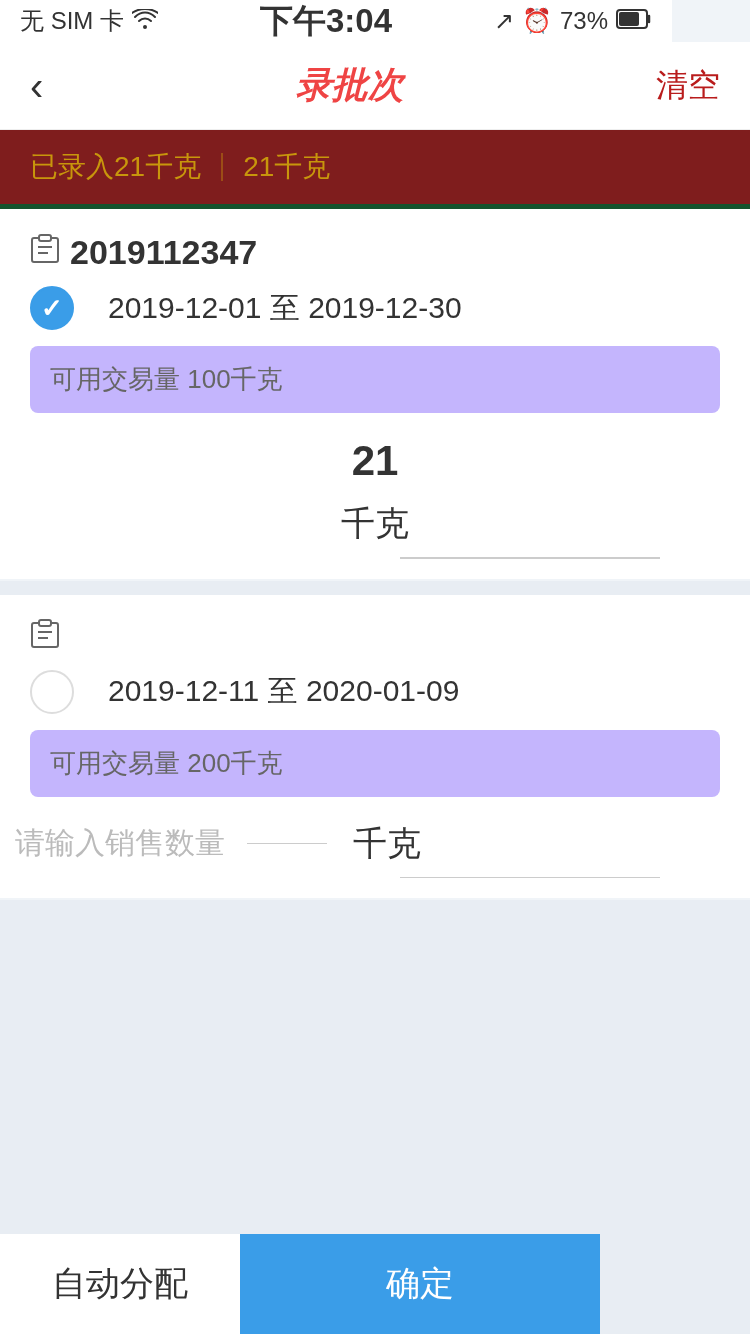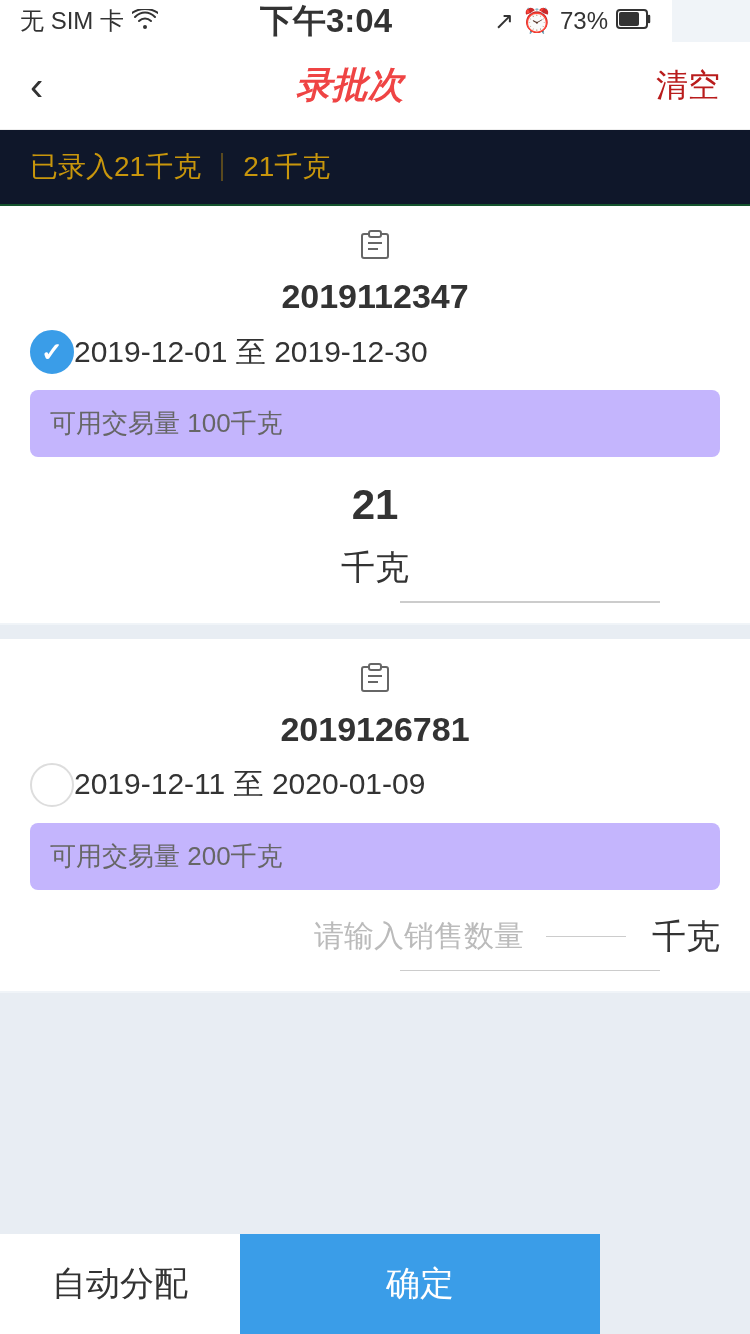--- a/index.html
+++ b/index.html
@@ -53,26 +53,26 @@
       font-style: italic;
     }
     .nav-clear {
       font-size: 32px;
       color: #b91c1c;
       cursor: pointer;
     }
 
     
     .info-banner {
-      background: #0f172a;
+      background: #7f1d1d;
       padding: 18px 30px;
       display: flex;
       align-items: center;
       gap: 20px;
-      border-bottom: 2px solid #14532d;
+      border-bottom: 5px solid #14532d;
     }
     .info-banner span {
       font-size: 28px;
       color: #c8960c;
     }
     .info-divider {
       width: 2px;
       height: 28px;
       background: #c8960c;
       opacity: 0.4;
@@ -87,35 +87,34 @@
     
     .batch-item {
       background: #fff;
       padding: 24px 30px 0 30px;
     }
     .batch-header {
       display: flex;
       align-items: center;
       gap: 10px;
       margin-bottom: 14px;
-      flex-direction: column;
     }
     .batch-icon {
       font-size: 30px;
       color: #666;
     }
     .batch-id {
       font-size: 34px;
       font-weight: 600;
       color: #333;
     }
     .batch-date-row {
       display: flex;
       align-items: center;
-      gap: 0;
+      gap: 34px;
       margin-bottom: 16px;
     }
     .radio-circle {
       width: 44px;
       height: 44px;
       border-radius: 50%;
       border: 2px solid #ddd;
       background: #fff;
       flex-shrink: 0;
       display: flex;
@@ -171,22 +170,21 @@
     .batch-separator {
       width: 100%;
       height: 14px;
       background: #e8edf3;
     }
 
     
     .input-quantity-row {
       display: flex;
       align-items: center;
-      justify-content: flex-end;
-      padding: 24px 30px 10px 44px;
+      padding: 24px 30px 10px 15px;
       background: #fff;
       gap: 16px;
     }
     .qty-placeholder {
       font-size: 30px;
       color: #bbb;
     }
     .qty-unit {
       font-size: 34px;
       color: #333;
@@ -306,21 +304,20 @@
   <div class="batch-item">
     <div class="batch-header">
       <span class="batch-icon">
         <svg width="30" height="30" viewBox="0 0 30 30" fill="none">
           <rect x="2" y="4" width="26" height="24" rx="2" stroke="#666" stroke-width="2"></rect>
           <rect x="9" y="1" width="12" height="6" rx="2" stroke="#666" stroke-width="2" fill="white"></rect>
           <line x1="8" y1="13" x2="22" y2="13" stroke="#666" stroke-width="2"></line>
           <line x1="8" y1="19" x2="18" y2="19" stroke="#666" stroke-width="2"></line>
         </svg>
       </span>
-      <span class="batch-id">2019126781</span>
     </div>
     <div class="batch-date-row">
       <div class="radio-circle"></div>
       <span class="batch-date">2019-12-11 至 2020-01-09</span>
     </div>
     <div class="batch-avail-row">
       <span class="batch-avail-text">可用交易量 200千克</span>
     </div>
   </div>
   <div class="input-quantity-row">

